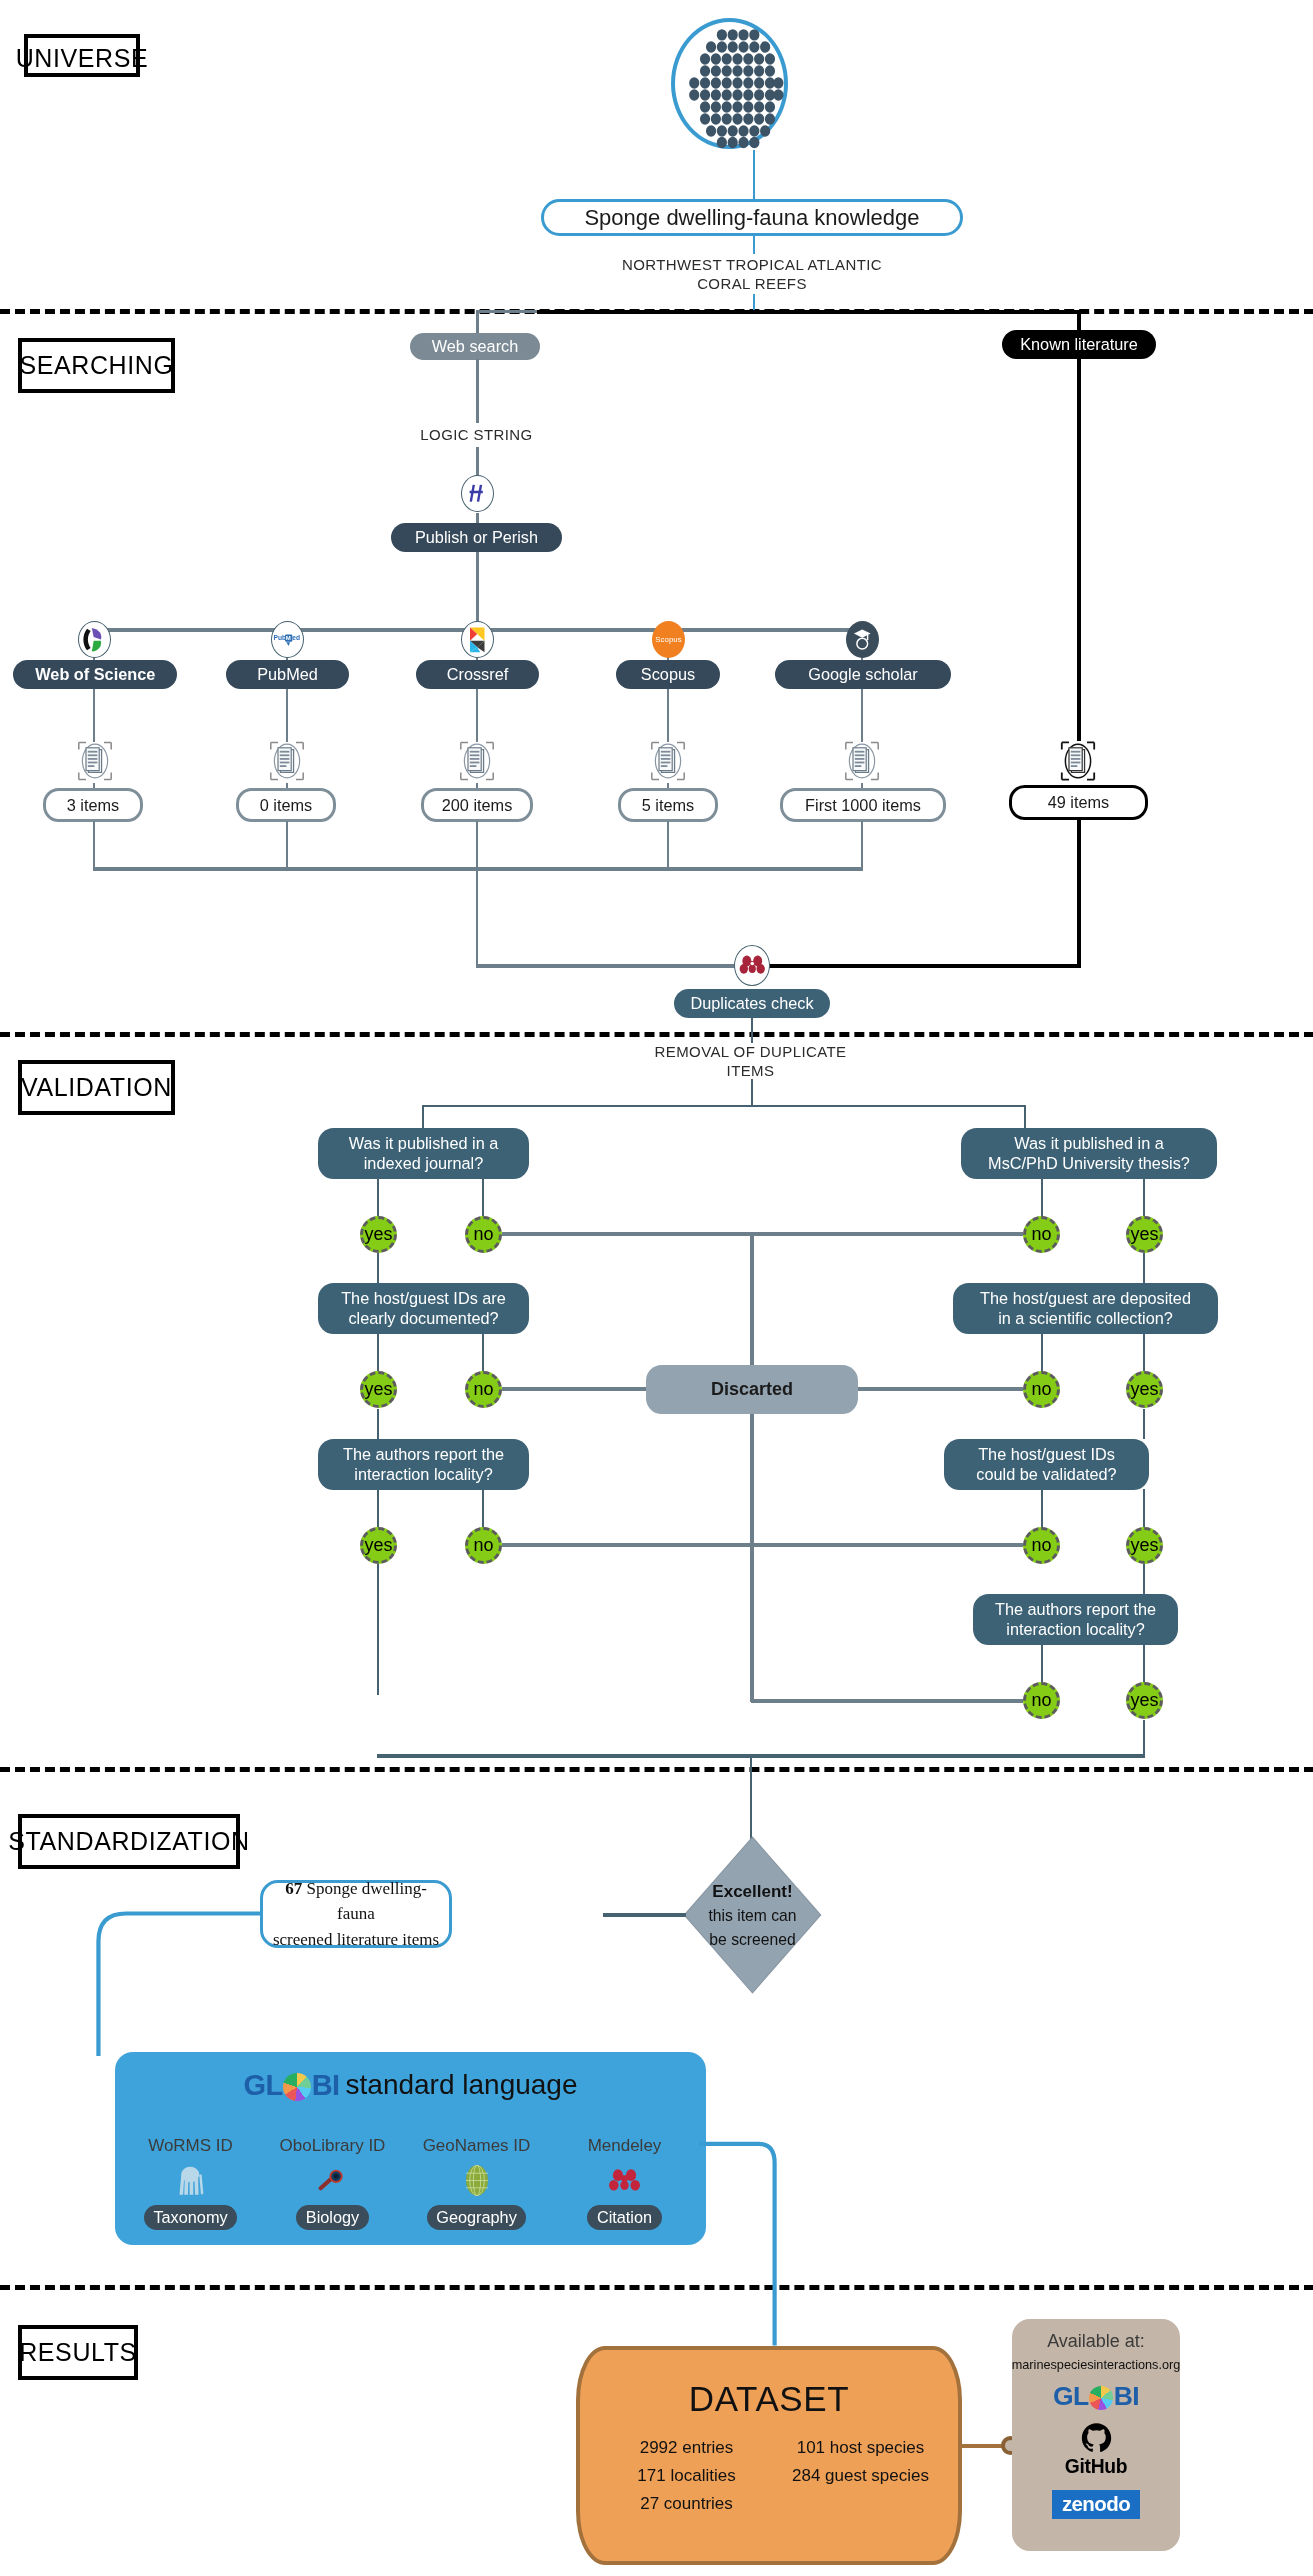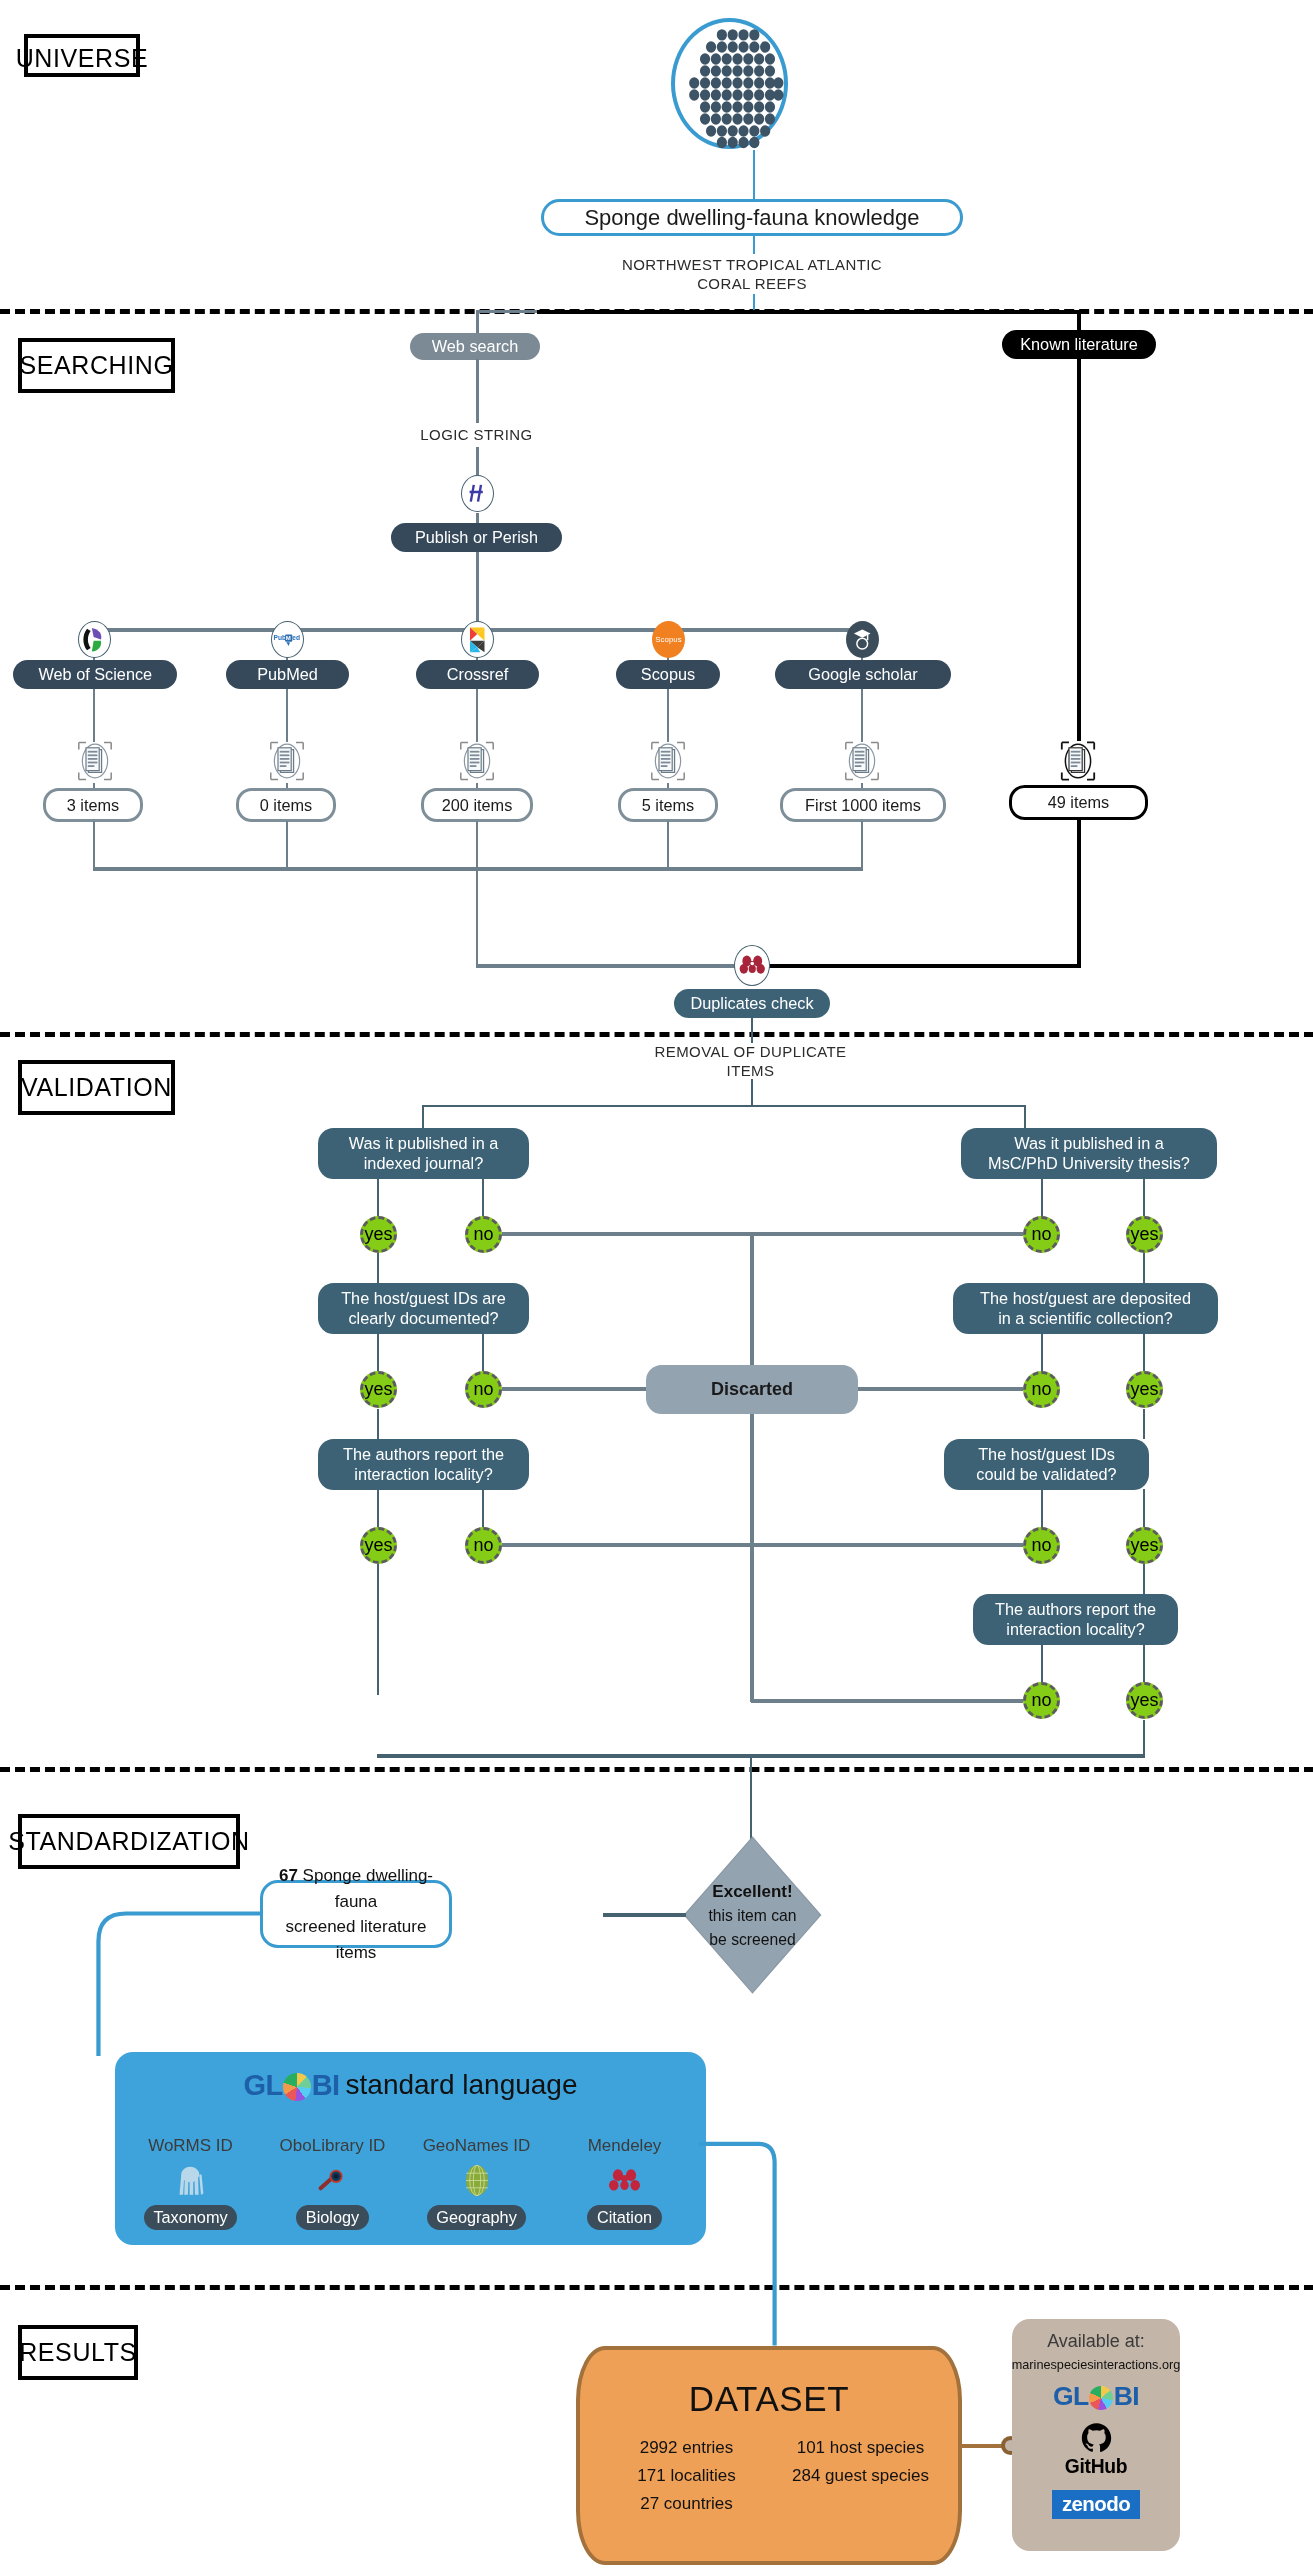--- a/index.html
+++ b/index.html
@@ -290,21 +290,21 @@
   <div class="abs ln" style="left:667px;top:628px;width:2.4px;height:54px;"></div>
   <div class="abs ln" style="left:861px;top:628px;width:2.4px;height:54px;"></div>
 
   <div class="abs vignette ctr" style="left:78px;top:621px;width:33px;height:37px;">
     <svg width="26.5" height="29" viewBox="0 0 44 48">
       <path d="M10 6 C2 16 2 32 10 42 L16 38 C10 30 10 18 16 10 Z" fill="#111"></path>
       <path d="M18 5 C30 7 36 16 33 24 L21 20 Z" fill="#6b4fb5"></path>
       <path d="M21 26 L33 26 C35 35 29 43 18 44 Z" fill="#2bab3f"></path>
     </svg>
   </div>
-  <div class="abs pill pill-dark ctr" style="left:13.3px;top:660px;width:164px;height:29px;">
+  <div class="abs pill pill-dark ctr" style="left:13.3px;top:660px;width:164px;height:29px;font-weight:bold;">
     <span>Web of Science</span>
   </div>
   <div class="abs ln" style="left:93px;top:689px;width:2.4px;height:53px;"></div>
   <div class="abs ctr" style="left:74px;top:739px;width:42px;height:43px;">
     <svg width="40" height="42" viewBox="0 0 66 70">
       <g stroke="#8a8a8a" stroke-width="2.5" fill="none">
         <path d="M6 4 H18 M6 4 V16 M60 4 H48 M60 4 V16 M6 66 H18 M6 66 V54 M60 66 H48 M60 66 V54"></path>
       </g>
       <ellipse cx="33" cy="35" rx="21" ry="28" fill="none" stroke="#8a97a3" stroke-width="2"></ellipse>
       <rect x="22" y="16" width="22" height="38" fill="#eef1f4" stroke="#6c7b88" stroke-width="2"></rect>
@@ -640,21 +640,21 @@
     </svg>
     <div class="diamond-label">
       <div class="b">Excellent!</div>
       <div>this item can</div>
       <div>be screened</div>
     </div>
   </div>
 
   <div class="abs ln-dark" style="left:603px;top:1913px;width:83px;height:3.6px;"></div>
 
-  <div class="abs screened ctr" style="left:260px;top:1880px;width:192px;height:68px;flex-direction:column;">
+  <div class="abs screened ctr" style="left:260px;top:1880px;width:192px;height:68px;flex-direction:column;font-family:Liberation Serif, serif;">
     <div>
       <span style="font-weight:bold;">67</span>
       <span>Sponge dwelling-fauna</span>
     </div>
     <div>screened literature items</div>
   </div>
 
   <svg class="abs" style="left:90px;top:1905px;width:181px;height:157px;overflow:visible;" viewBox="0 0 300 260" width="181" height="157">
     <path d="M282 14 L60 14 Q14 14 14 60 L14 250" fill="none" stroke="#3a9bd1" stroke-width="7"></path>
   </svg>

